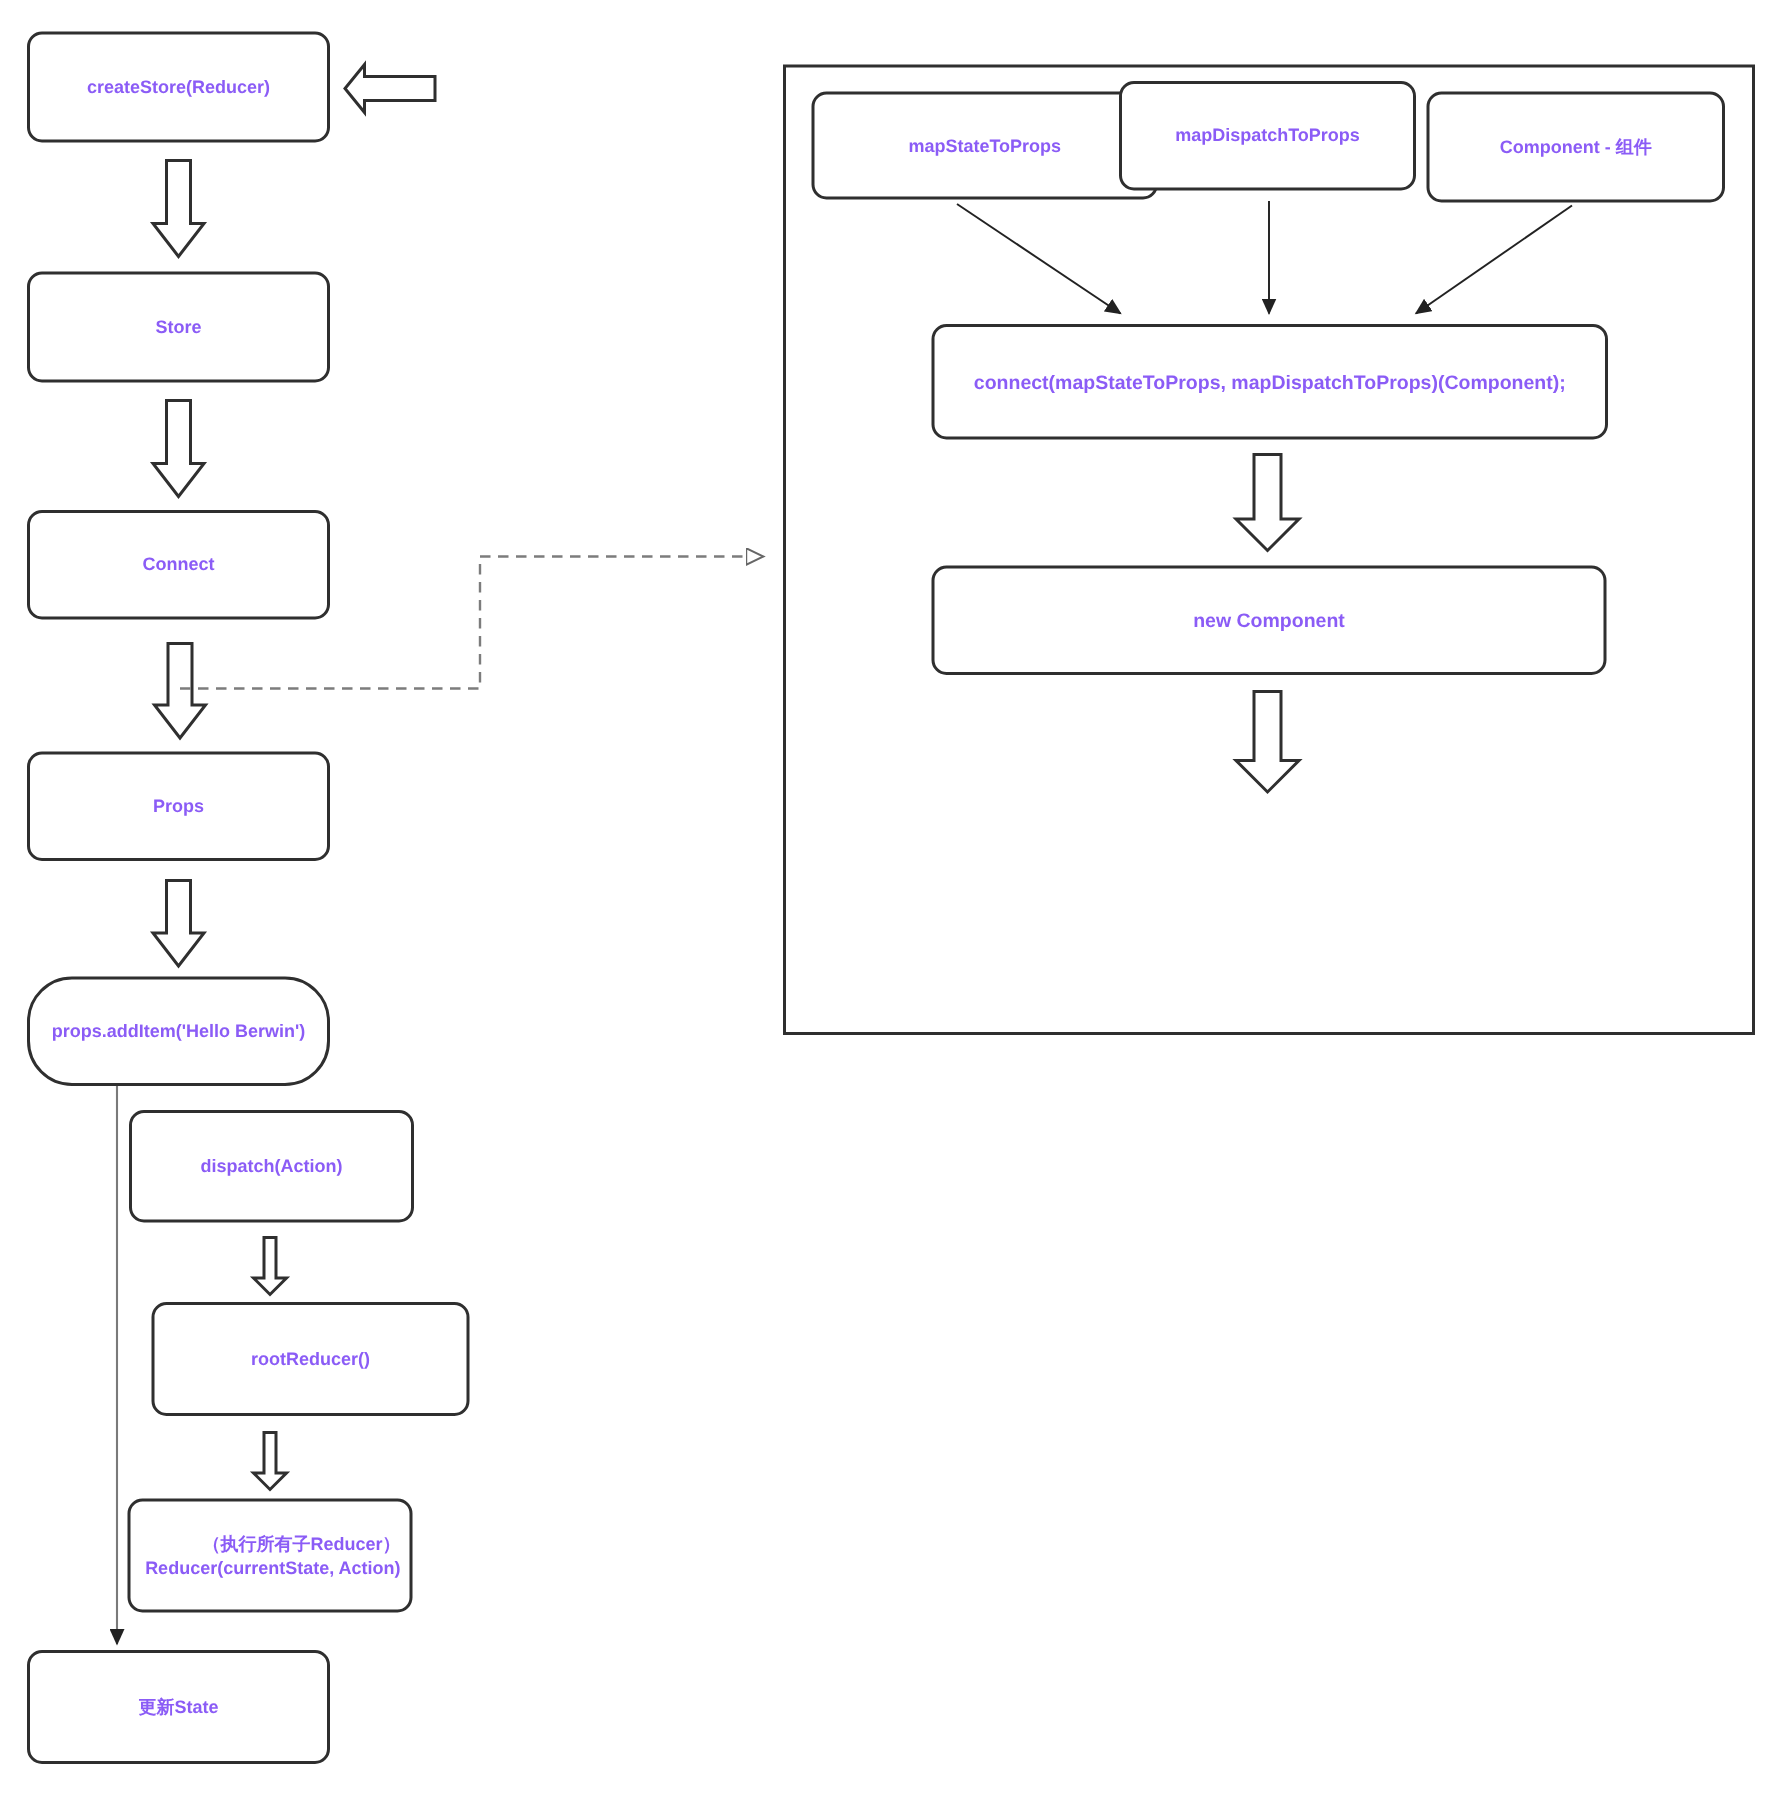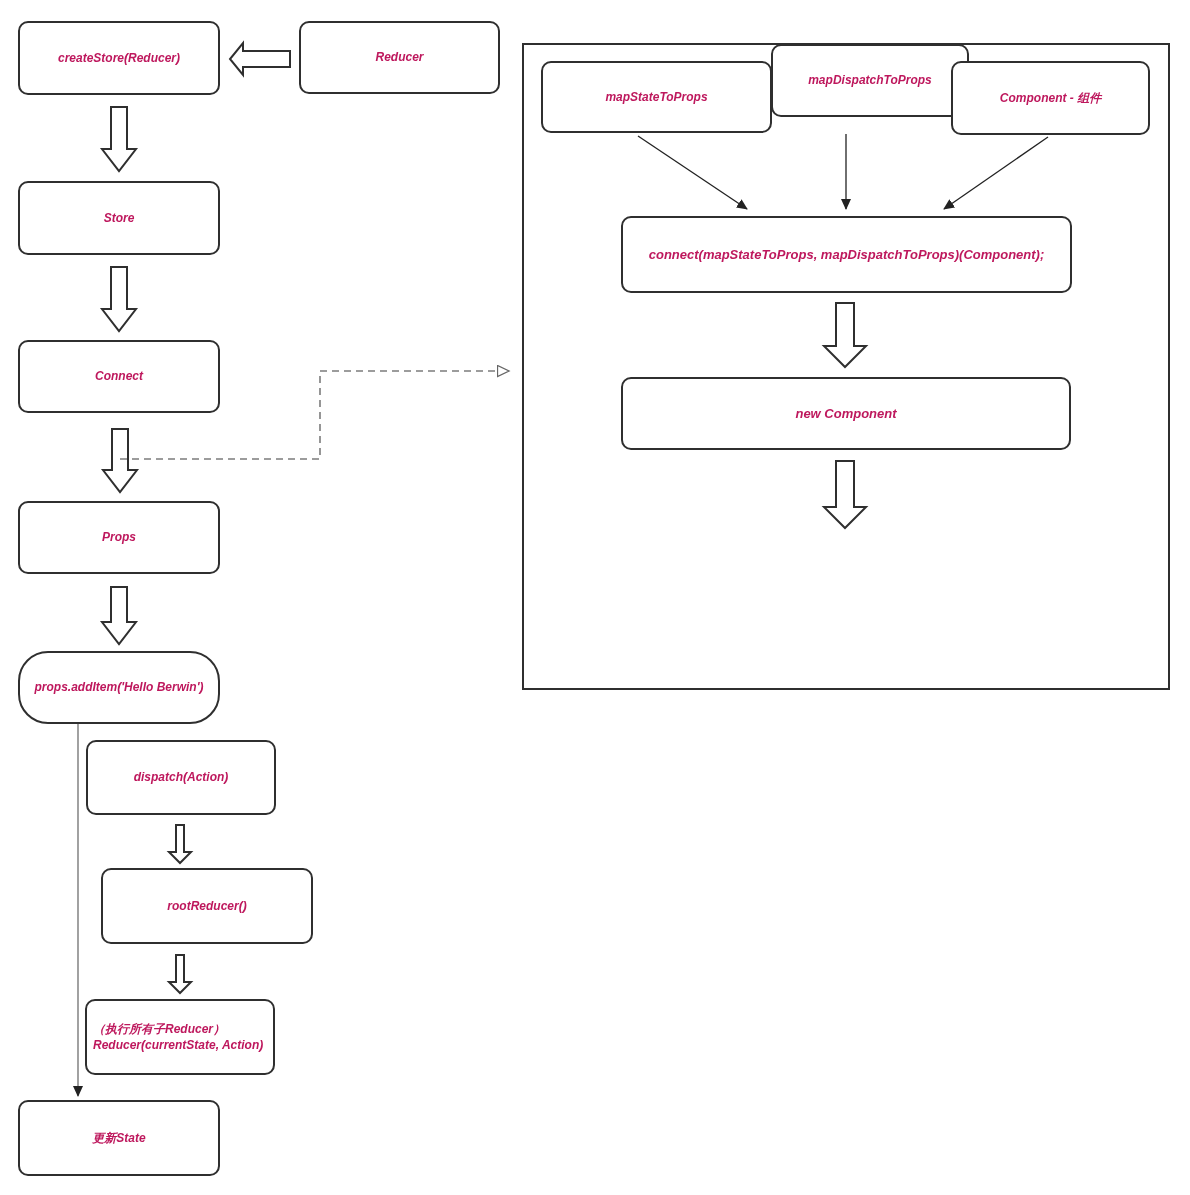--- a/index.html
+++ b/index.html
@@ -9,36 +9,36 @@
   }
   .wires{position:absolute;left:0;top:0;z-index:1;}
   .panel{
     position:absolute;left:522px;top:43px;width:648px;height:647px;
     border:2px solid #2f2f2f;background:transparent;box-sizing:border-box;z-index:0;
   }
   .node{
     position:absolute;box-sizing:border-box;z-index:2;
     background:#ffffff;border:2px solid #2f2f2f;border-radius:10px;
     display:flex;align-items:center;justify-content:center;
-    text-align:left;font-weight:700;font-size:12px;color:#be185d;
-    line-height:1.35;padding:6px 10px;font-style:italic;
+    text-align:right;font-weight:700;font-size:12px;color:#8b5cf6;
+    line-height:1.35;padding:6px 10px;
   }
   .node.big{font-size:13px;}
   #n-create-store{left:18px;top:21px;width:202px;height:74px;}
   #n-reducer{left:299px;top:21px;width:201px;height:73px;}
   #n-store{left:18px;top:181px;width:202px;height:74px;}
   #n-connect{left:18px;top:340px;width:202px;height:73px;}
   #n-props{left:18px;top:501px;width:202px;height:73px;}
   #n-add-item{left:18px;top:651px;width:202px;height:73px;border-radius:30px;}
   #n-dispatch{left:86px;top:740px;width:190px;height:75px;}
   #n-root-reducer{left:101px;top:868px;width:212px;height:76px;}
   #n-sub-reducer{left:85px;top:999px;width:190px;height:76px;padding:22px 6px;}
   #n-update-state{left:18px;top:1100px;width:202px;height:76px;}
   #n-msp{left:541px;top:61px;width:231px;height:72px;}
-  #n-mdp{left:746px;top:44px;width:198px;height:73px;margin-left:25px;}
+  #n-mdp{left:746px;top:54px;width:198px;height:73px;}
   #n-component{left:951px;top:61px;width:199px;height:74px;}
   #n-connect-call{left:621px;top:216px;width:451px;height:77px;}
   #n-new-component{left:621px;top:377px;width:450px;height:73px;}
   #n-result{left:620px;top:538px;width:449px;height:72px;font-weight:700;}
 </style>
 </head>
 <body>
 
 <div class="stage">
 
@@ -70,21 +70,20 @@
     <line x1="638" y1="136" x2="747" y2="209" stroke="#222222" stroke-width="1.3" marker-end="url(#mArrow)"></line>
     <line x1="846" y1="134" x2="846" y2="209" stroke="#222222" stroke-width="1.3" marker-end="url(#mArrow)"></line>
     <line x1="1048" y1="137" x2="944" y2="209" stroke="#222222" stroke-width="1.3" marker-end="url(#mArrow)"></line>
 
     <line x1="78" y1="724" x2="78" y2="1096" stroke="#7a7a7a" stroke-width="1.4" marker-end="url(#mArrow)"></line>
 
     <polyline points="120,459 320,459 320,371 509,371" fill="none" stroke="#7c7c7c" stroke-width="1.6" stroke-dasharray="7 5" marker-end="url(#mOpen)"></polyline>
   </svg>
 
   <div class="node" id="n-create-store">createStore(Reducer)</div>
-  <div class="node" id="n-reducer">Reducer</div>
   <div class="node" id="n-store">Store</div>
   <div class="node" id="n-connect">Connect</div>
   <div class="node" id="n-props">Props</div>
   <div class="node" id="n-add-item">props.addItem('Hello Berwin')</div>
   <div class="node" id="n-dispatch">dispatch(Action)</div>
   <div class="node" id="n-root-reducer">rootReducer()</div>
   <div class="node" id="n-sub-reducer">（执行所有子Reducer）Reducer(currentState, Action)</div>
   <div class="node" id="n-update-state">更新State</div>
 
   <div class="node" id="n-msp">mapStateToProps</div>

